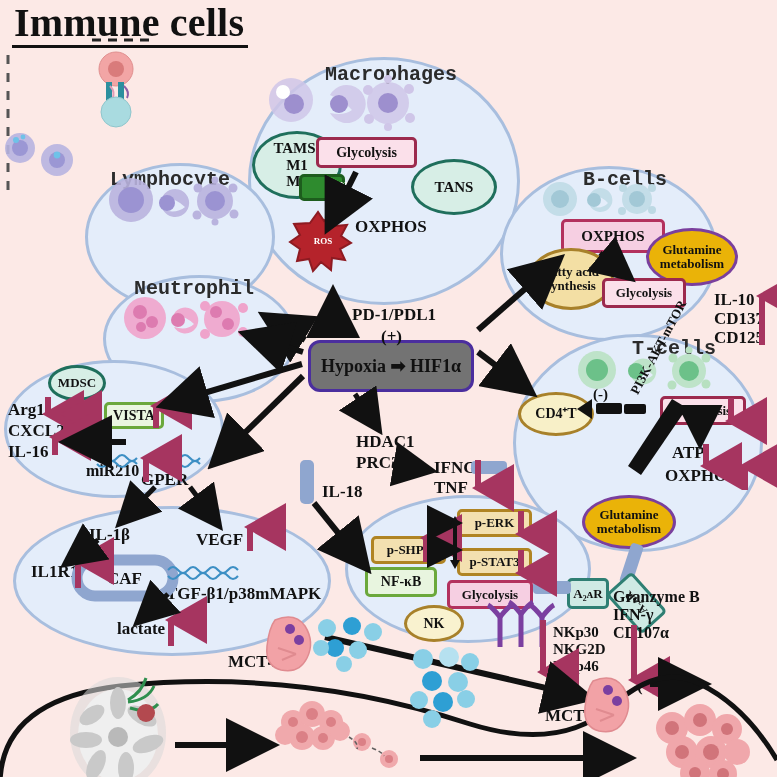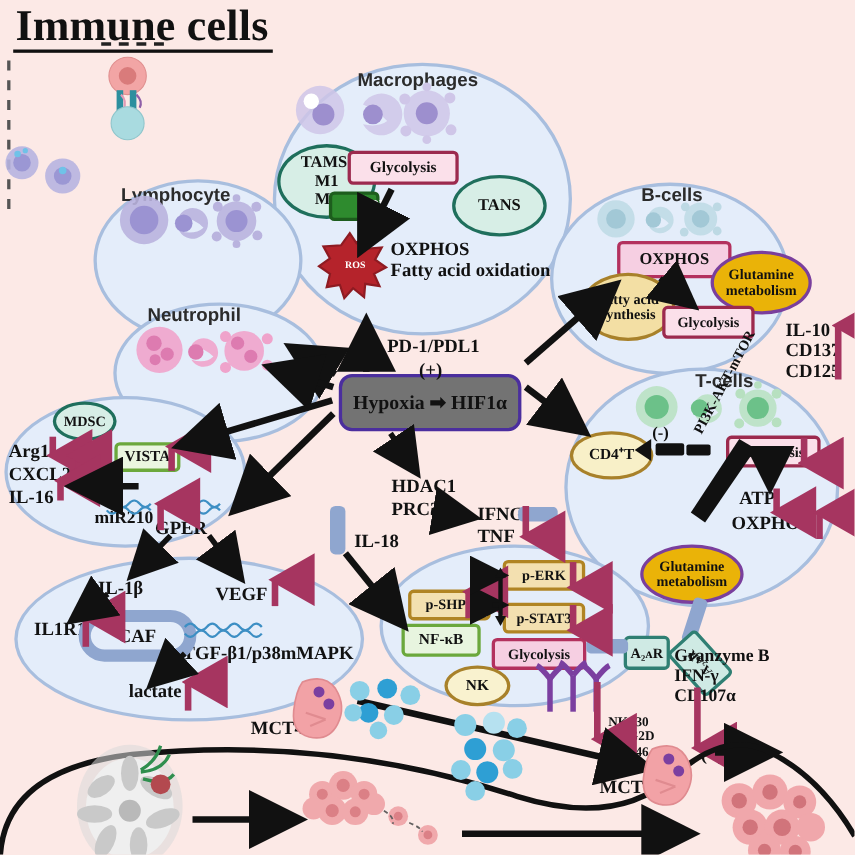--- a/index.html
+++ b/index.html
@@ -28,23 +28,23 @@
   .cell{
     position:absolute;
     background:#e4edfa;
     border:3px solid #a8bede;
     border-radius:50%;
     box-sizing:border-box;
   }
   .cellname{
     position:absolute;
     font-weight:bold;color:#2b2b2b;
-    font-size:17px;
+    font-size:20px;
     white-space:nowrap;
-    font-family:Liberation Sans, sans-serif;
+    font-family:Liberation Mono, monospace;
     text-align:right;
   }
 
   
   .lbl{
     position:absolute;
     font-weight:bold;color:#111;
     font-family:"Liberation Serif", serif;
     white-space:nowrap;
     line-height:1.12;
@@ -231,21 +231,20 @@
   <div class="box box-green" style="left:299px;top:174px;width:46px;height:27px;font-size:14px;">PPP</div>
   <div class="ell ell-mint" style="left:411px;top:159px;width:86px;height:56px;font-size:15px;">TANS</div>
 
   <svg class="layer">
     <polygon points="310,223 318,212 324,221 333,213 335,226 347,225 341,236 351,243 340,249 345,260 332,258 331,270 321,262 313,271 309,259 297,261 300,249 290,242 300,235 294,224" fill="#b5232b" stroke="#8e1b22" stroke-width="2"></polygon>
   </svg>
   <div class="ros" style="left:303px;top:234px;width:40px;height:14px;">ROS</div>
 
   <div class="lbl" style="left:355px;top:217px;font-size:17px;">
     <div>OXPHOS</div>
-    <div>Fatty acid oxidation</div>
   </div>
 
   <div class="box box-pinklite" style="left:561px;top:219px;width:104px;height:34px;font-size:15px;">OXPHOS</div>
   <div class="ell ell-lav" style="left:646px;top:228px;width:92px;height:58px;font-size:13px;flex-direction:column;">
     <span>Glutamine</span>
     <span>metabolism</span>
   </div>
   <div class="ell ell-gold" style="left:528px;top:248px;width:86px;height:62px;font-size:13px;flex-direction:column;">
     <span>Fatty acid</span>
     <span>synthesis</span>
@@ -274,21 +273,21 @@
     <span>p-ERK</span>
   </div>
   <div class="box box-tan" style="left:457px;top:548px;width:75px;height:28px;font-size:13px;">
     <span>p-STAT3</span>
   </div>
   <div class="box box-ltgreen" style="left:365px;top:567px;width:72px;height:30px;font-size:14px;">NF-κB</div>
   <div class="box box-pinklite" style="left:447px;top:580px;width:86px;height:29px;font-size:13px;">Glycolysis</div>
   <div class="ell ell-nk" style="left:404px;top:605px;width:60px;height:37px;font-size:14px;">NK</div>
   <div class="box box-teal" style="left:567px;top:578px;width:42px;height:31px;font-size:13px;">A₂ᴀR</div>
 
-  <div class="lbl" style="left:553px;top:650px;font-size:12px;">
+  <div class="lbl" style="left:553px;top:624px;font-size:15px;">
     <div>NKp30</div>
     <div>NKG2D</div>
     <div>NKp46</div>
   </div>
 
   <svg class="layer">
     <g stroke="#7b3fa0" stroke-width="5" fill="none">
       <path d="M500 617 l0 30"></path>
         <path d="M500 617 q-8 -10 -12 -12"></path>
         <path d="M500 617 q8 -10 12 -12"></path>

